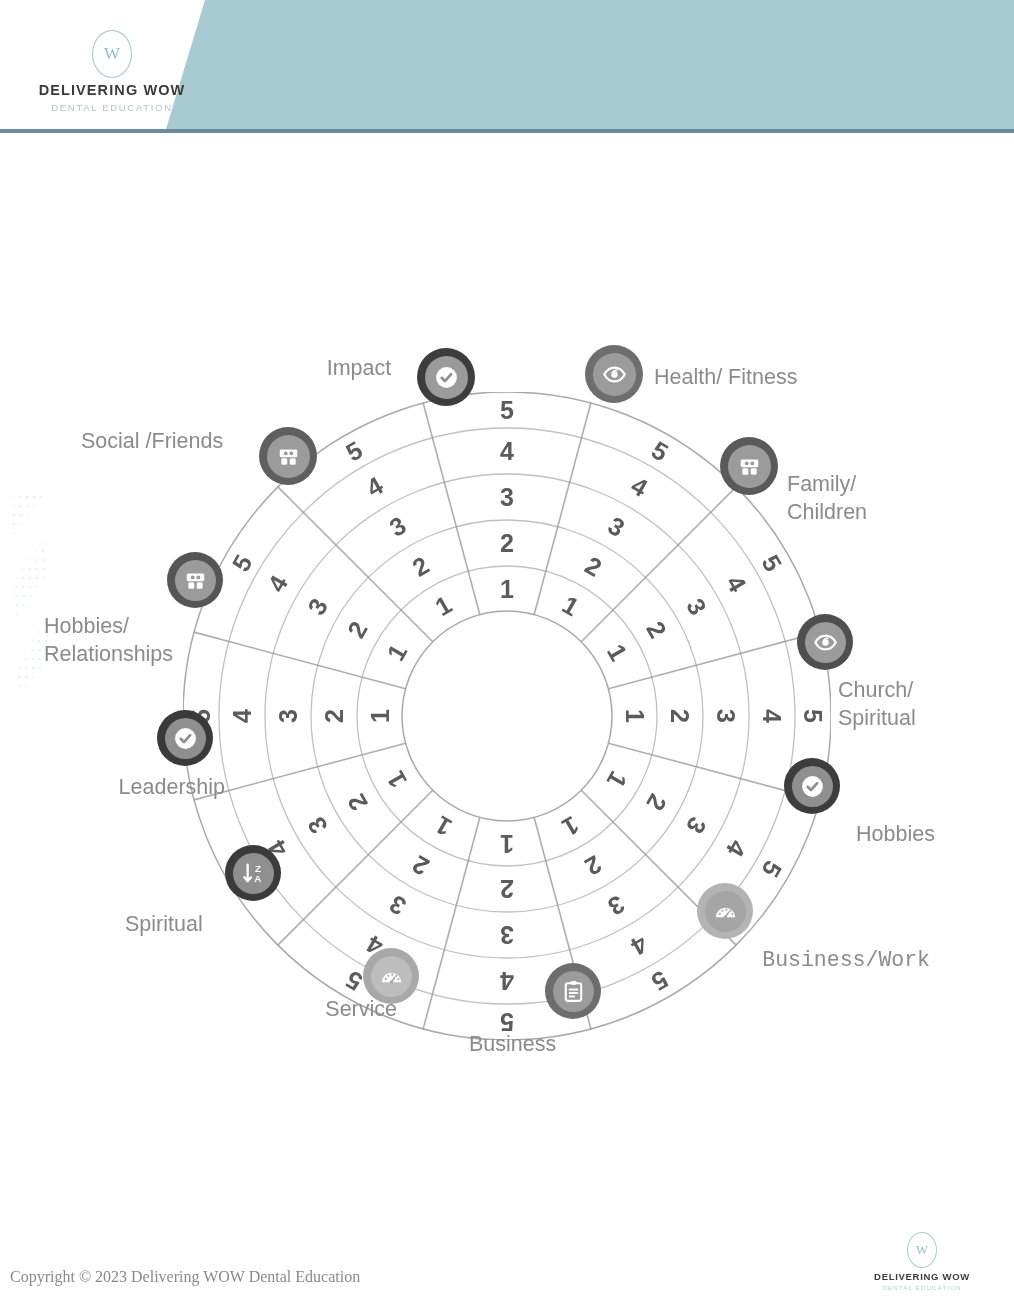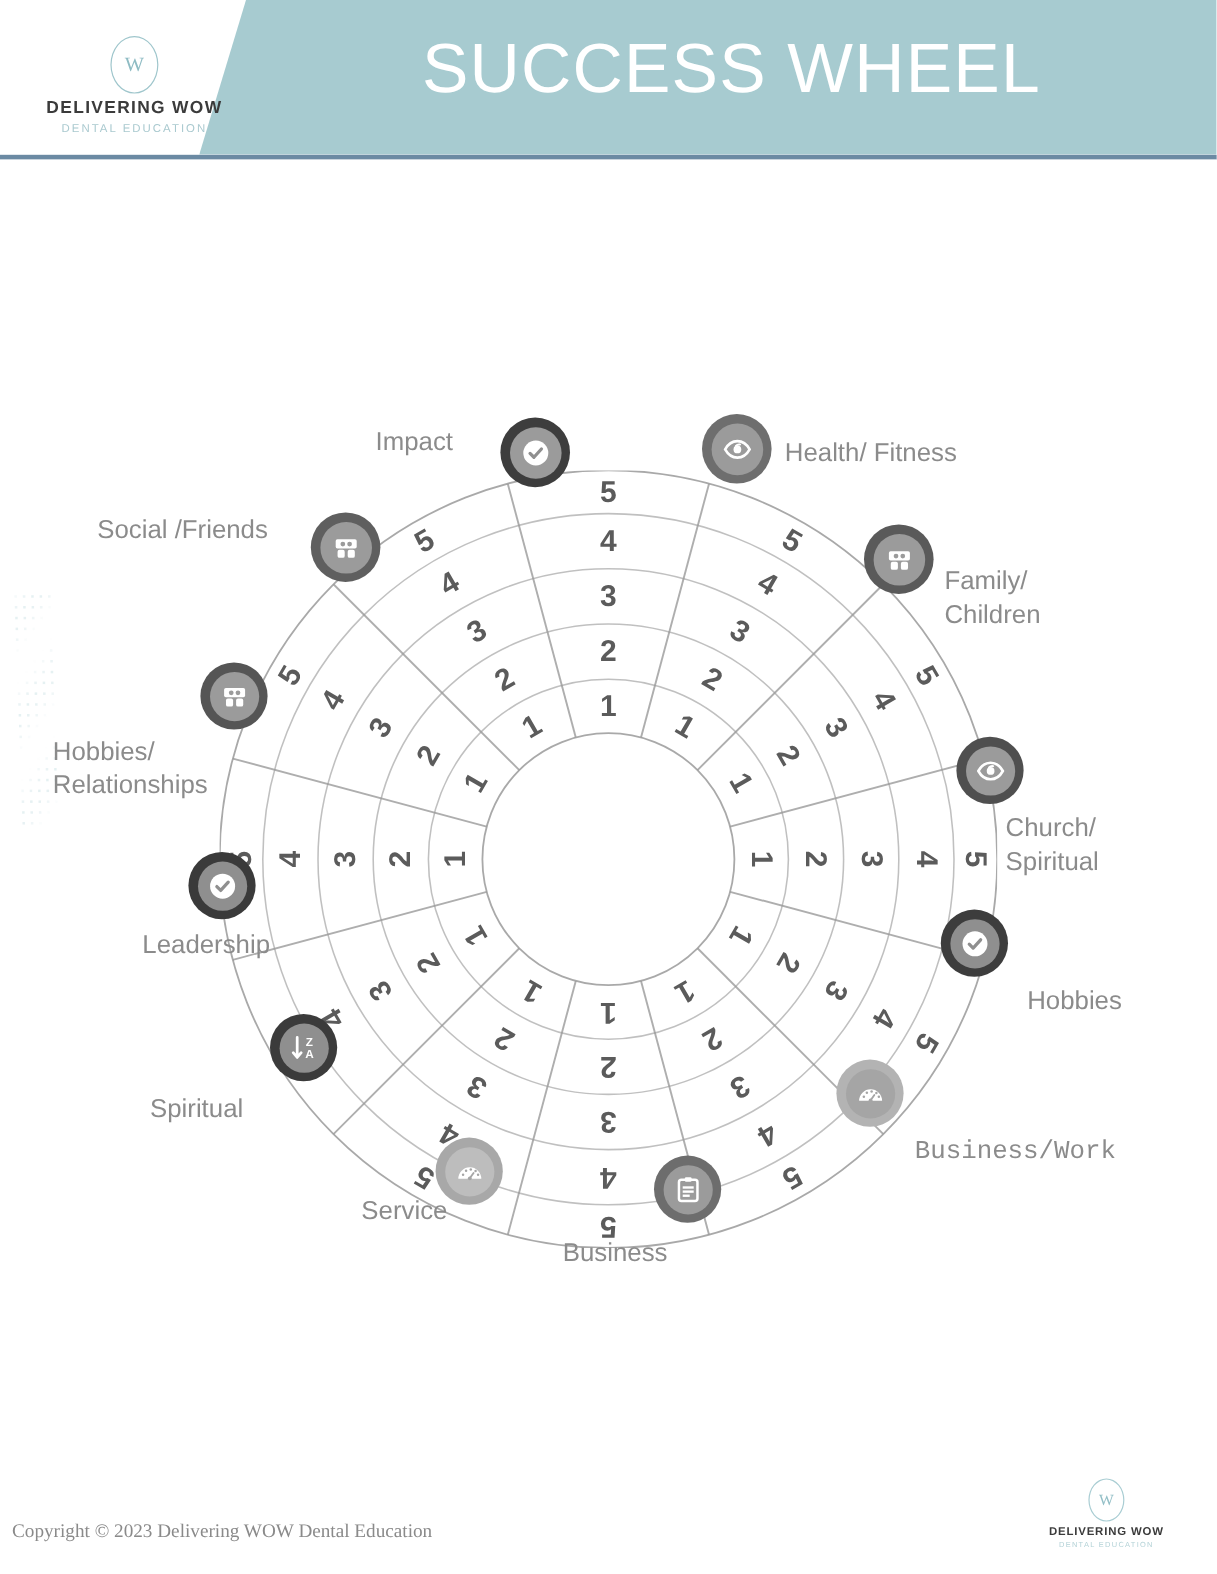--- a/index.html
+++ b/index.html
@@ -108,21 +108,20 @@
 </head>
 <body>
 
 <div id="header">
   <div id="header-teal"></div>
   <div id="brand">
     <div class="w-mark">W</div>
     <div class="b1">DELIVERING WOW</div>
     <div class="b2">DENTAL EDUCATION</div>
   </div>
-  <div id="page-title">SUCCESS WHEEL</div>
 </div>
 <div id="header-rule"></div>
 <div id="header-rule2"></div>
 
 <svg id="dot-decor" viewBox="0 0 40 200">
     <rect x="4" y="4" width="2.1" height="2.1" fill="#bcd9de" opacity="0.3"></rect>
     <rect x="11" y="4" width="2.1" height="2.1" fill="#bcd9de" opacity="0.589897959256961"></rect>
     <rect x="18" y="4" width="2.1" height="2.1" fill="#bcd9de" opacity="0.743452378494807"></rect>
     <rect x="25" y="4" width="2.1" height="2.1" fill="#bcd9de" opacity="0.6884442149919933"></rect>
     <rect x="32" y="4" width="2.1" height="2.1" fill="#bcd9de" opacity="0.4507446675701573"></rect>
@@ -317,21 +316,21 @@
   <div id="nodes">
       <div class="node">
         <div class="badge" style="position: absolute; left: 417px; top: 18px; width: 58px; height: 58px; background: rgb(61, 61, 61);">
           <div class="inner" style="width: 43px; height: 43px; background: rgb(155, 155, 155); padding: 9px;">
             <svg viewBox="0 0 24 24" width="100%" height="100%">
         <circle cx="12" cy="12" r="10" fill="#ffffff"></circle>
         <path d="M7.4 12.3l3.1 3.1 6-6.6" fill="none" stroke="#8f8f8f" stroke-width="2.6" stroke-linecap="round" stroke-linejoin="round"></path>
             </svg>
           </div>
         </div>
-        <div class="cat-label" style="left: 313px; top: 24px; width: 92px; text-align: left;">Impact</div>
+        <div class="cat-label" style="left: 313px; top: 24px; width: 92px; text-align: center;">Impact</div>
       </div>
       <div class="node">
         <div class="badge" style="position: absolute; left: 585px; top: 15px; width: 58px; height: 58px; background: rgb(110, 110, 110);">
           <div class="inner" style="width: 43px; height: 43px; background: rgb(155, 155, 155); padding: 9px;">
             <svg viewBox="0 0 24 24" width="100%" height="100%">
         <path d="M2.2 12C4.6 7.6 8.2 5.4 12 5.4s7.4 2.2 9.8 6.6c-2.4 4.4-6 6.6-9.8 6.6S4.6 16.4 2.2 12z" fill="none" stroke="#ffffff" stroke-width="2.1"></path>
         <circle cx="12" cy="12" r="3.1" fill="#ffffff"></circle>
         <path d="M10.8 9.2a3.4 3.4 0 0 1 3.3-1.1" fill="none" stroke="#ffffff" stroke-width="1.6" stroke-linecap="round"></path>
             </svg>
           </div>
@@ -416,21 +415,21 @@
         <circle cx="6.6" cy="14.3" r="1.0" fill="#a5a5a5"></circle>
         <circle cx="9.0" cy="11.2" r="1.0" fill="#a5a5a5"></circle>
         <circle cx="12.8" cy="10.2" r="1.0" fill="#a5a5a5"></circle>
         <circle cx="16.6" cy="11.4" r="1.0" fill="#a5a5a5"></circle>
         <circle cx="18.6" cy="14.4" r="1.0" fill="#a5a5a5"></circle>
         <path d="M12 17.2l3.0-4.3" stroke="#a5a5a5" stroke-width="1.5" stroke-linecap="round"></path>
         <circle cx="12" cy="17.2" r="1.5" fill="#a5a5a5"></circle>
             </svg>
           </div>
         </div>
-        <div class="cat-label" style="left: 277px; top: 665px; width: 120px; text-align: center;">Service</div>
+        <div class="cat-label" style="left: 277px; top: 665px; width: 120px; text-align: right;">Service</div>
       </div>
       <div class="node">
         <div class="badge" style="position: absolute; left: 225px; top: 515px; width: 56px; height: 56px; background: rgb(59, 59, 59);">
           <div class="inner" style="width: 41px; height: 41px; background: rgb(143, 143, 143); padding: 8px;">
             <svg viewBox="0 0 24 24" width="100%" height="100%">
         <path d="M6.4 3.4v14.4M6.4 19.4l-3.2-3.8M6.4 19.4l3.2-3.8" stroke="#ffffff" stroke-width="2.2" fill="none" stroke-linecap="round" stroke-linejoin="round"></path>
         <text x="16.2" y="10.3" text-anchor="middle" font-size="9.4" font-weight="bold" fill="#ffffff" font-family="'Liberation Sans',sans-serif">Z</text>
         <text x="16.2" y="20.2" text-anchor="middle" font-size="9.4" font-weight="bold" fill="#ffffff" font-family="'Liberation Sans',sans-serif">A</text>
             </svg>
           </div>

